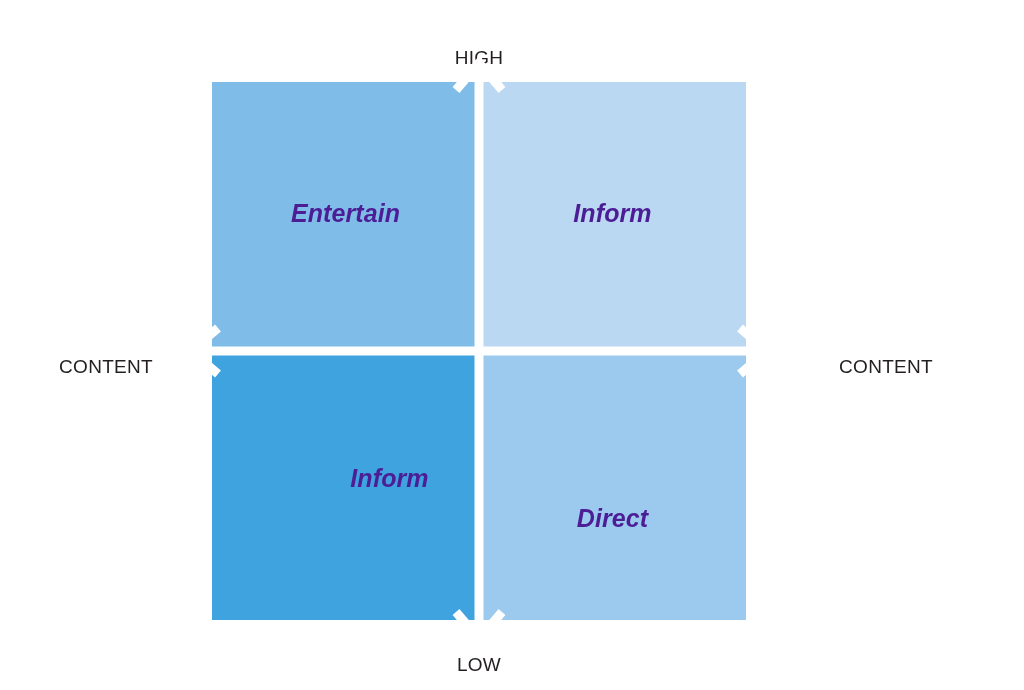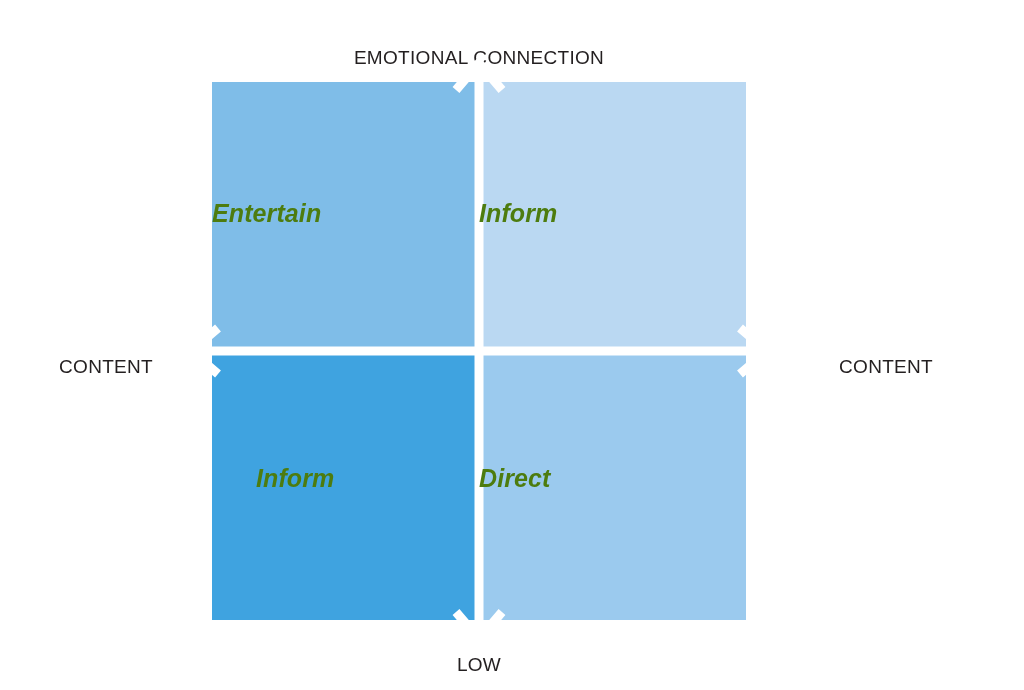--- a/index.html
+++ b/index.html
@@ -41,25 +41,26 @@
   }
   .q-tl { left: 0;   top: 0; }
   .q-tr { left: 50%; top: 0; }
   .q-bl { left: 0;   top: 50%; }
   .q-br { left: 50%; top: 50%; }
 
   
   .q-label {
     position: absolute;
     width: 100%;
+    text-align: center;
     font-size: 25px;
     font-style: italic;
     font-weight: bold;
     letter-spacing: 0.1px;
-    color: #4d7c0f;
+    color: #4c1d95;
     white-space: nowrap;
   }
   .q-label-top    { top: 117px; }
   .q-label-bottom { top: 382px; }
 
   
   .axes {
     position: absolute;
     left: -30px;
     top: -30px;
@@ -100,20 +101,21 @@
     top: 334px;
     width: 258px;
   }
 </style>
 </head>
 <body style="background: rgb(255, 255, 255);">
 
 <div id="stage">
 
   <div class="caption caption-top">
+    <div>HIGH</div>
     <div>EMOTIONAL CONNECTION</div>
   </div>
 
   <div class="caption caption-left">
     <div>CONTENT</div>
   </div>
 
   <div class="caption caption-right">
     <div>CONTENT</div>
   </div>
@@ -141,16 +143,16 @@
       <polyline points="274,560 297,587 320,560" fill="none" stroke="#ffffff" stroke-width="9" stroke-linecap="butt" stroke-linejoin="miter"></polyline>
 
       <polyline points="36,276 9,299 36,322" fill="none" stroke="#ffffff" stroke-width="9" stroke-linecap="butt" stroke-linejoin="miter"></polyline>
 
       <polyline points="558,276 585,299 558,322" fill="none" stroke="#ffffff" stroke-width="9" stroke-linecap="butt" stroke-linejoin="miter"></polyline>
     </svg>
 
     <div class="q-label q-label-top" style="left:0; width:50%;">Entertain</div>
     <div class="q-label q-label-top" style="left:50%; width:50%;">Inform</div>
     <div class="q-label q-label-bottom" style="left:4px; width:50%;margin-left:40px;">Inform</div>
-    <div class="q-label q-label-bottom" style="left:50%; width:50%;">Direct</div>
+    <div class="q-label q-label-bottom" style="left:50%; width:50%;margin-top:40px;">Direct</div>
 
   </div>
 </div>
 
 </body></html>

